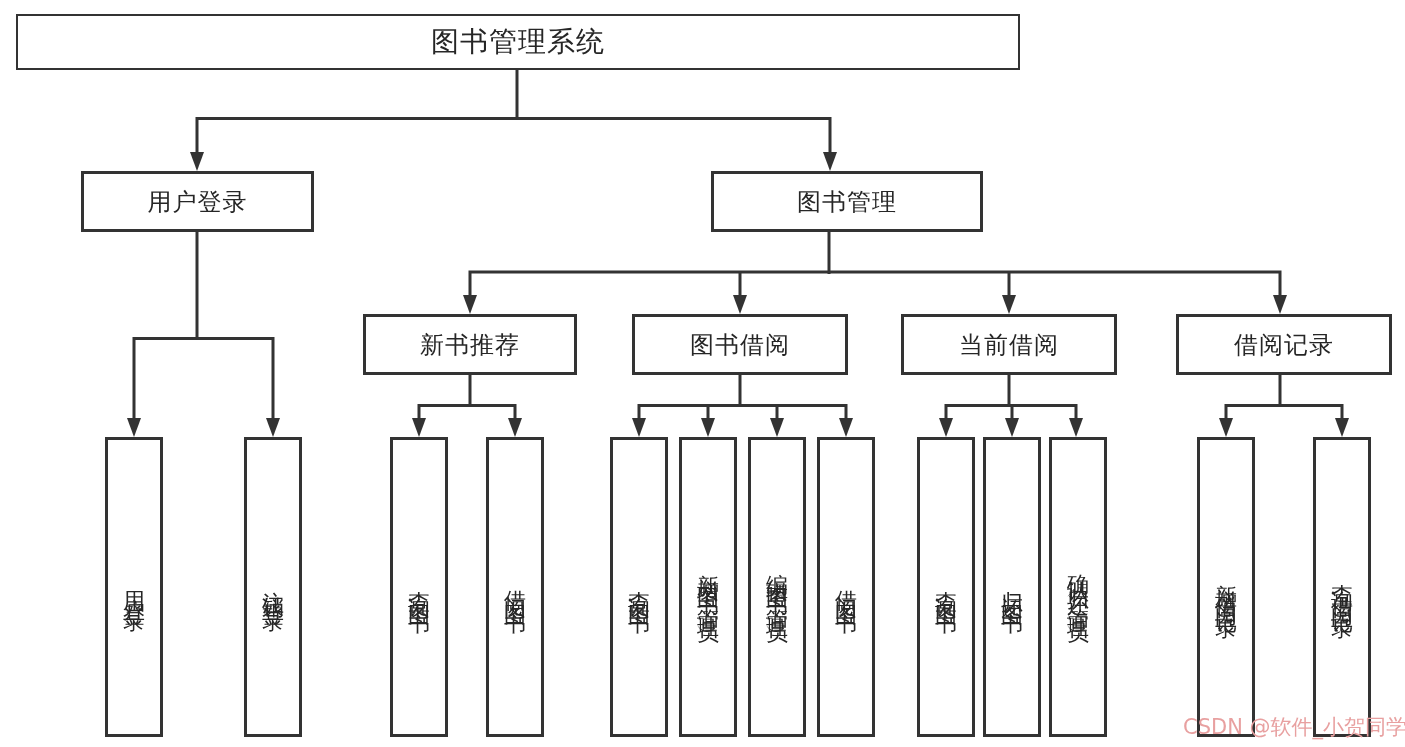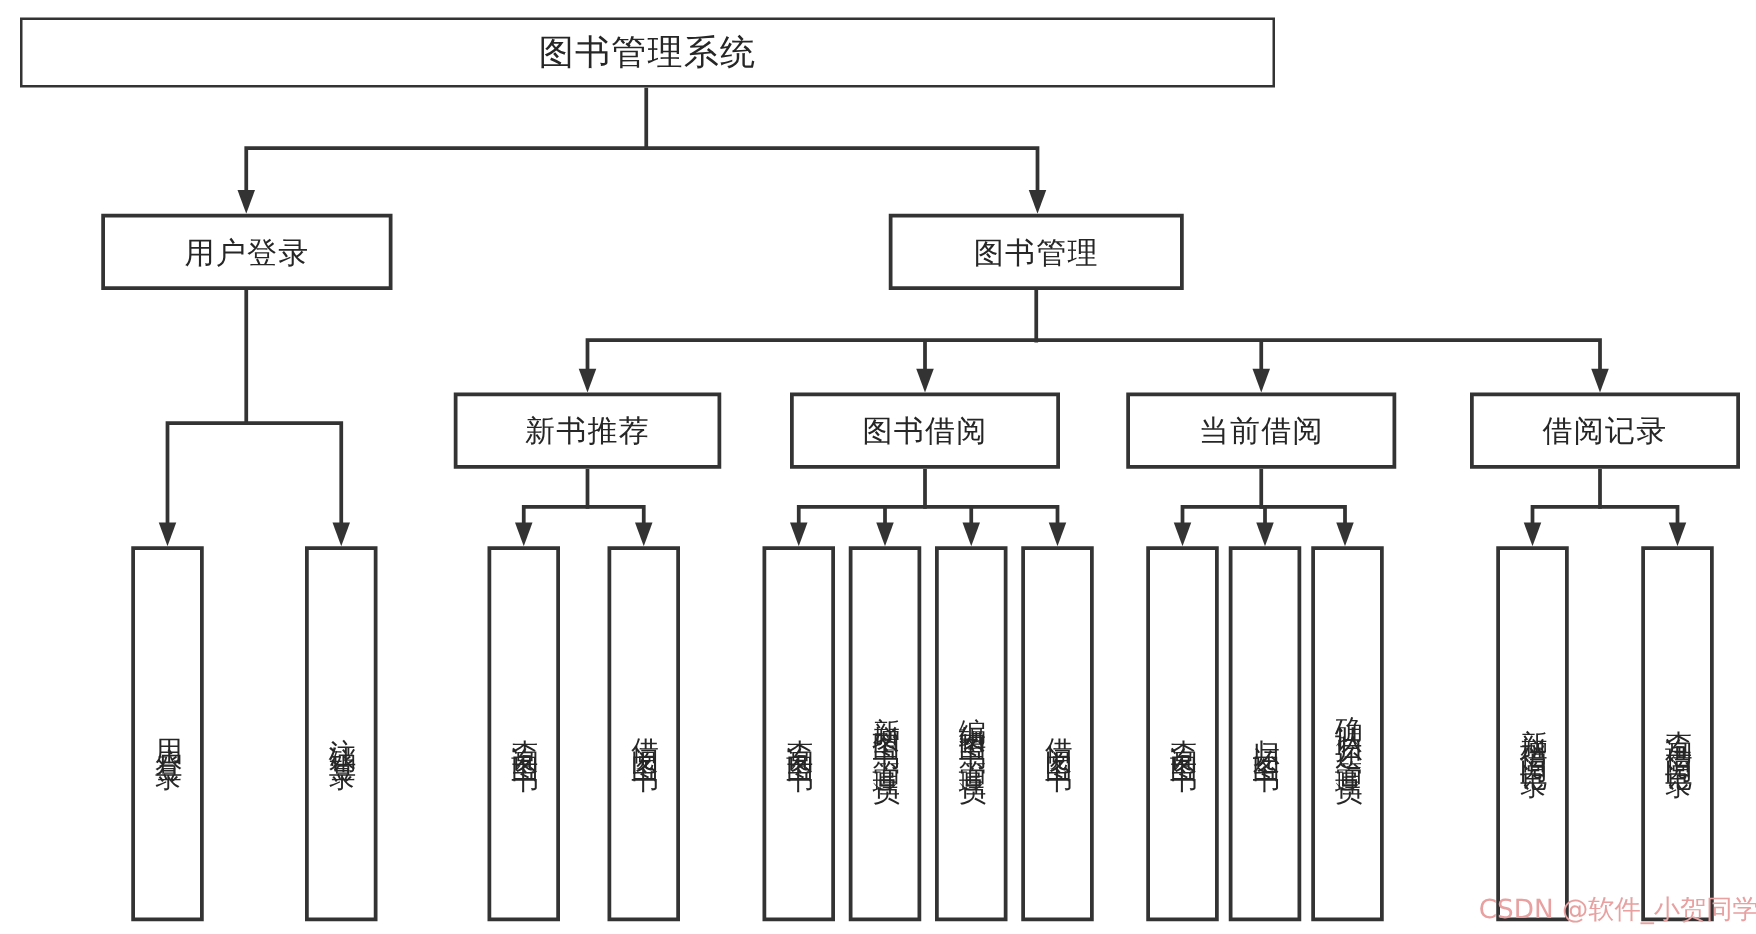--- a/index.html
+++ b/index.html
@@ -125,21 +125,21 @@
     <path class="ar" d="M1335,418 h14 l-7,19 z"></path>
   </svg>
 
   <div class="box root" style="left:16px;top:14px;width:1004px;height:56px;border-width:2px;">
     <span class="hlabel">图书管理系统</span>
   </div>
 
   <div class="box" style="left:81px;top:171px;width:233px;height:61px;">
     <span class="hlabel">用户登录</span>
   </div>
-  <div class="box" style="left:711px;top:171px;width:236px;height:61px;">
+  <div class="box" style="left:711px;top:171px;width:272px;height:61px;">
     <span class="hlabel">图书管理</span>
   </div>
 
   <div class="box" style="left:363px;top:314px;width:214px;height:61px;">
     <span class="hlabel">新书推荐</span>
   </div>
   <div class="box" style="left:632px;top:314px;width:216px;height:61px;">
     <span class="hlabel">图书借阅</span>
   </div>
   <div class="box" style="left:901px;top:314px;width:216px;height:61px;">

